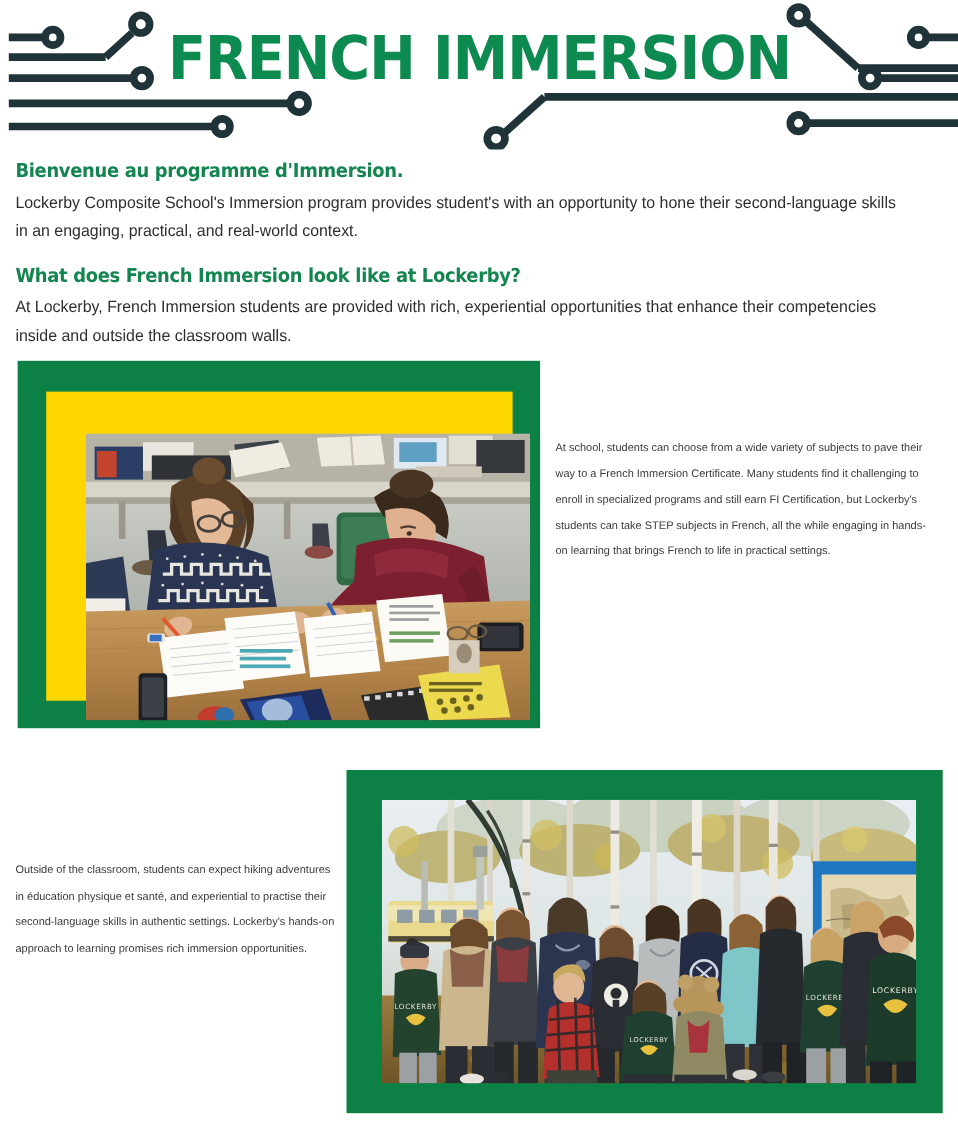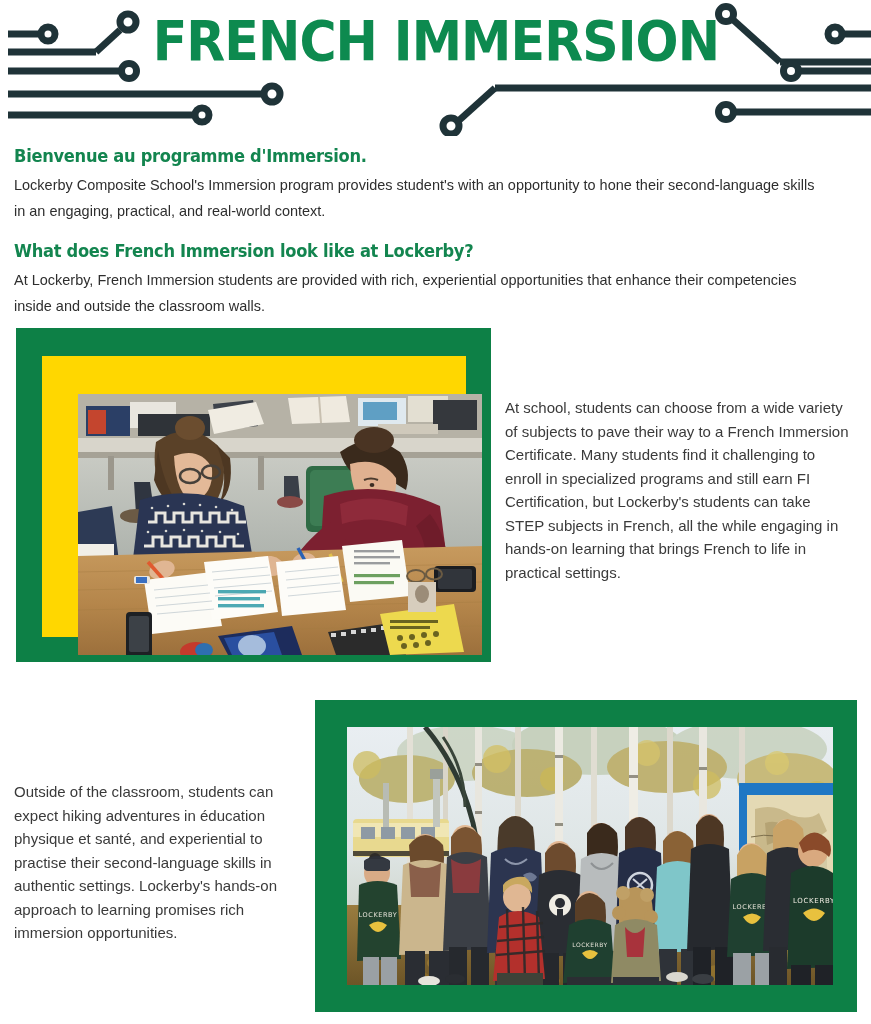--- a/index.html
+++ b/index.html
@@ -18,21 +18,21 @@
 
   
   .banner {
     position: absolute;
     left: 0; top: 0;
     width: 871px; height: 136px;
   }
   .banner-svg { position: absolute; left: 0; top: 0; }
   .banner-title {
     position: absolute;
-    left: 0; top: 0;
+    left: 0; top: 12px;
     width: 871px; height: 136px;
     display: flex;
     align-items: flex-start;
     justify-content: center;
     padding-top: 14px;
     pointer-events: none;
   }
   .banner-title span {
     font-family: "DejaVu Sans", sans-serif;
     font-weight: 700;
@@ -63,21 +63,21 @@
     font-family: "Liberation Sans", sans-serif;
     font-size: 15px;
     line-height: 26px;
     transform: scaleX(0.965);
     transform-origin: left top;
   }
   .body-arial {
     position: absolute;
     color: #3a3a3a;
     font-family: "Liberation Sans", sans-serif;
-    font-size: 15px;
+    font-size: 10px;
     line-height: 23.5px;
   }
 
   #heading-welcome { left: 14px; top: 146px; }
   #para-welcome    { left: 14px; top: 172px; width: 845px; }
   #heading-look    { left: 14px; top: 241px; }
   #para-look       { left: 14px; top: 267px; width: 830px; }
 
   #para-school     { left: 505px; top: 396px; width: 345px; }
   #para-outside    { left: 14px; top: 780px; width: 295px; }

